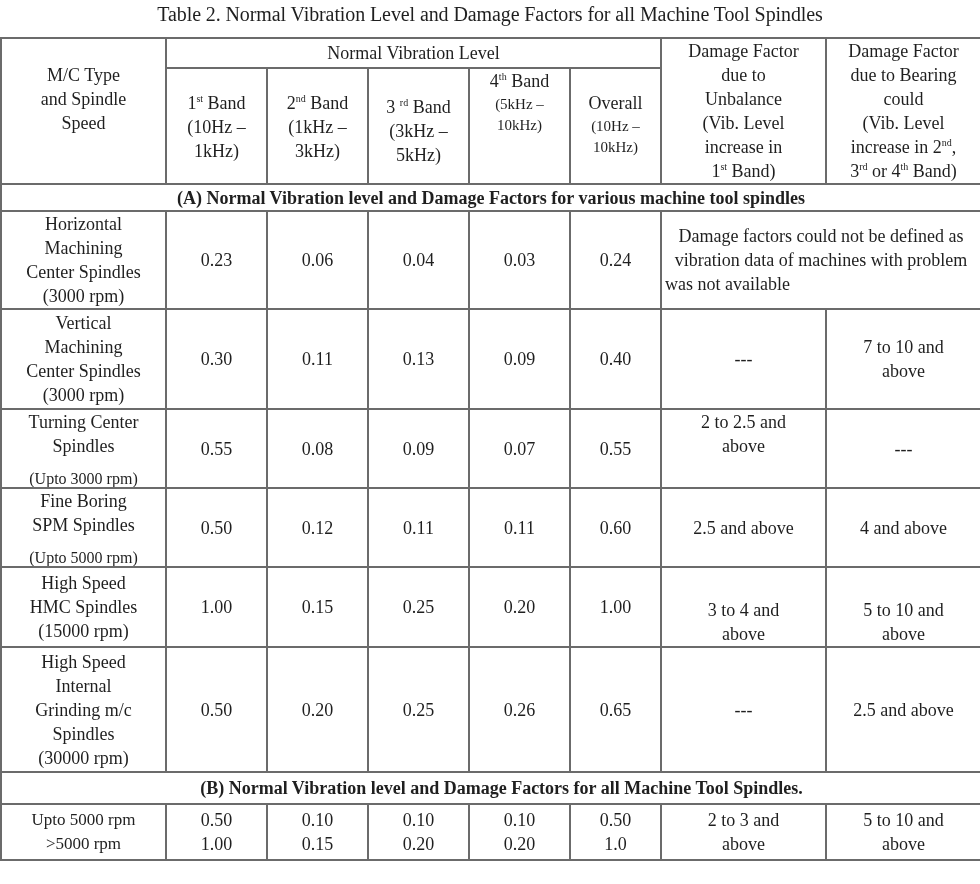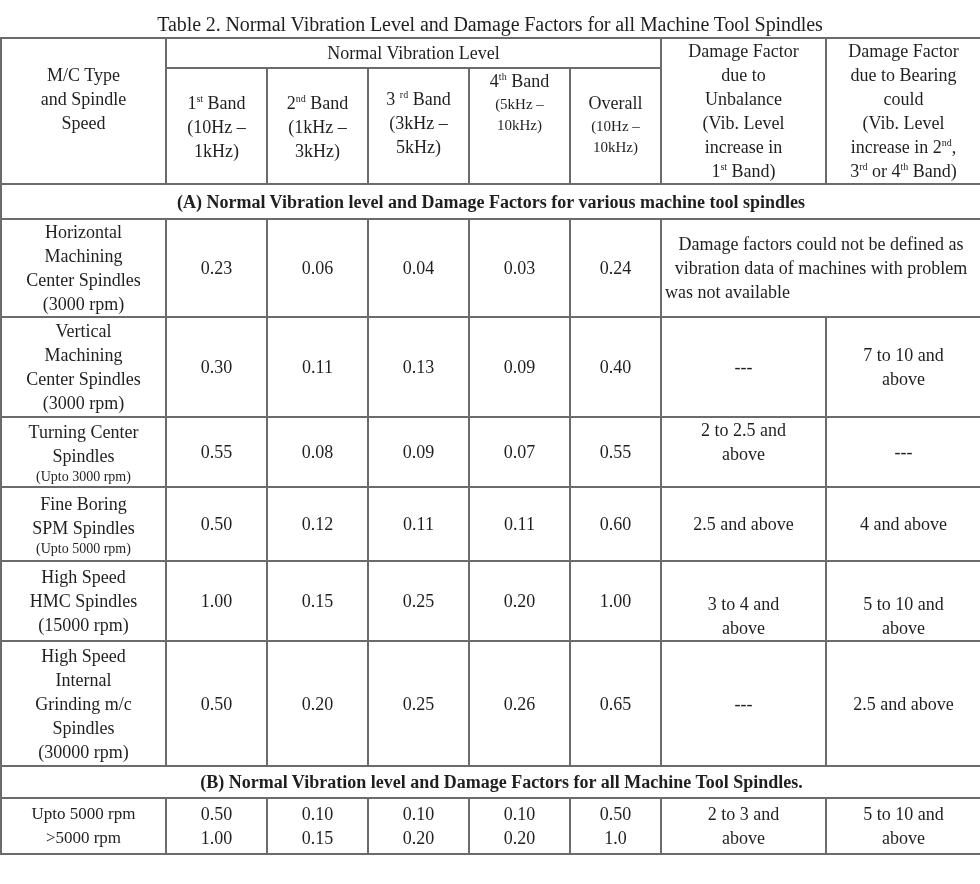--- a/index.html
+++ b/index.html
@@ -3,41 +3,41 @@
 <meta charset="utf-8">
 <style>
   html, body { margin: 0; padding: 0; background: #ffffff; }
   body {
     width: 980px; height: 884px; overflow: hidden;
     font-family: "Liberation Serif", "DejaVu Serif", serif;
     color: #1f1f1f;
   }
   .caption {
     position: absolute; left: 0; top: 0; width: 980px; height: 36px;
-    text-align: center; font-size: 20px; line-height: 26px; padding-top: 11px;
+    text-align: center; font-size: 20px; line-height: 26px; padding-top: 1px;
     letter-spacing: -0.1px;
   }
   table.t {
     position: absolute; left: 0; top: 37px;
     width: 980px; border-collapse: collapse; table-layout: fixed;
   }
   table.t td {
     border: 2px solid #6b6b6b;
     text-align: center; vertical-align: middle;
     padding: 0 3px; font-size: 18px; line-height: 24px;
     overflow: hidden;
   }
   td.hdr { line-height: 24px; }
   td.section {
     font-weight: bold; font-size: 20px; line-height: 28px; text-align: center;
     padding-left: 40px;
   }
   td.num { font-size: 19px; }
   td.justify { text-align: justify; text-align-last: left; padding: 0 8px; font-size: 17px; line-height: 24px; vertical-align: top; }
-  .tiny { font-size: 14px; line-height: 17px; display: block; }
+  .tiny { font-size: 16px; line-height: 17px; display: block; margin-top: 12px; }
   sup { font-size: 10px; line-height: 0; }
   .line { display: block; }
 </style>
 </head>
 <body>
 
 <div class="caption">Table 2.  Normal Vibration Level and Damage Factors for all Machine Tool Spindles</div>
 
 <table class="t">
   <colgroup>
@@ -82,38 +82,38 @@
     <td class="hdr" style="vertical-align:top;padding-top:22px">
       <span class="line"><span>1</span><sup>st</sup> <span>Band</span></span>
       <span class="line">(10Hz –</span>
       <span class="line">1kHz)</span>
     </td>
     <td class="hdr" style="vertical-align:top;padding-top:22px">
       <span class="line"><span>2</span><sup>nd</sup> <span>Band</span></span>
       <span class="line">(1kHz –</span>
       <span class="line">3kHz)</span>
     </td>
-    <td class="hdr" style="vertical-align:top;padding-top:18px">
+    <td class="hdr" style="vertical-align:top;padding-top:26px">
       <span class="line"><span>3 </span><sup>rd</sup> <span>Band</span></span>
       <span class="line">(3kHz –</span>
       <span class="line">5kHz)</span>
     </td>
     <td class="hdr" style="vertical-align:top;">
       <span class="line"><span>4</span><sup>th</sup> <span>Band</span></span>
       <span class="line small" style="font-size:15px;line-height:22px">(5kHz –</span>
       <span class="line small" style="font-size:15px;line-height:20px">10kHz)</span>
     </td>
     <td class="hdr" style="vertical-align:top;padding-top:22px">
       <span class="line">Overall</span>
       <span class="line" style="font-size:15px;line-height:22px">(10Hz –</span>
       <span class="line" style="font-size:15px;line-height:20px">10kHz)</span>
     </td>
   </tr>
 
-  <tr style="height:35px">
+  <tr style="height:27px">
     <td colspan="8" class="section">(A) Normal Vibration level and Damage Factors for various machine tool spindles</td>
   </tr>
 
   <tr style="height:98px">
     <td>
       <span class="line">Horizontal</span>
       <span class="line">Machining</span>
       <span class="line">Center Spindles</span>
       <span class="line">(3000 rpm)</span>
     </td>

